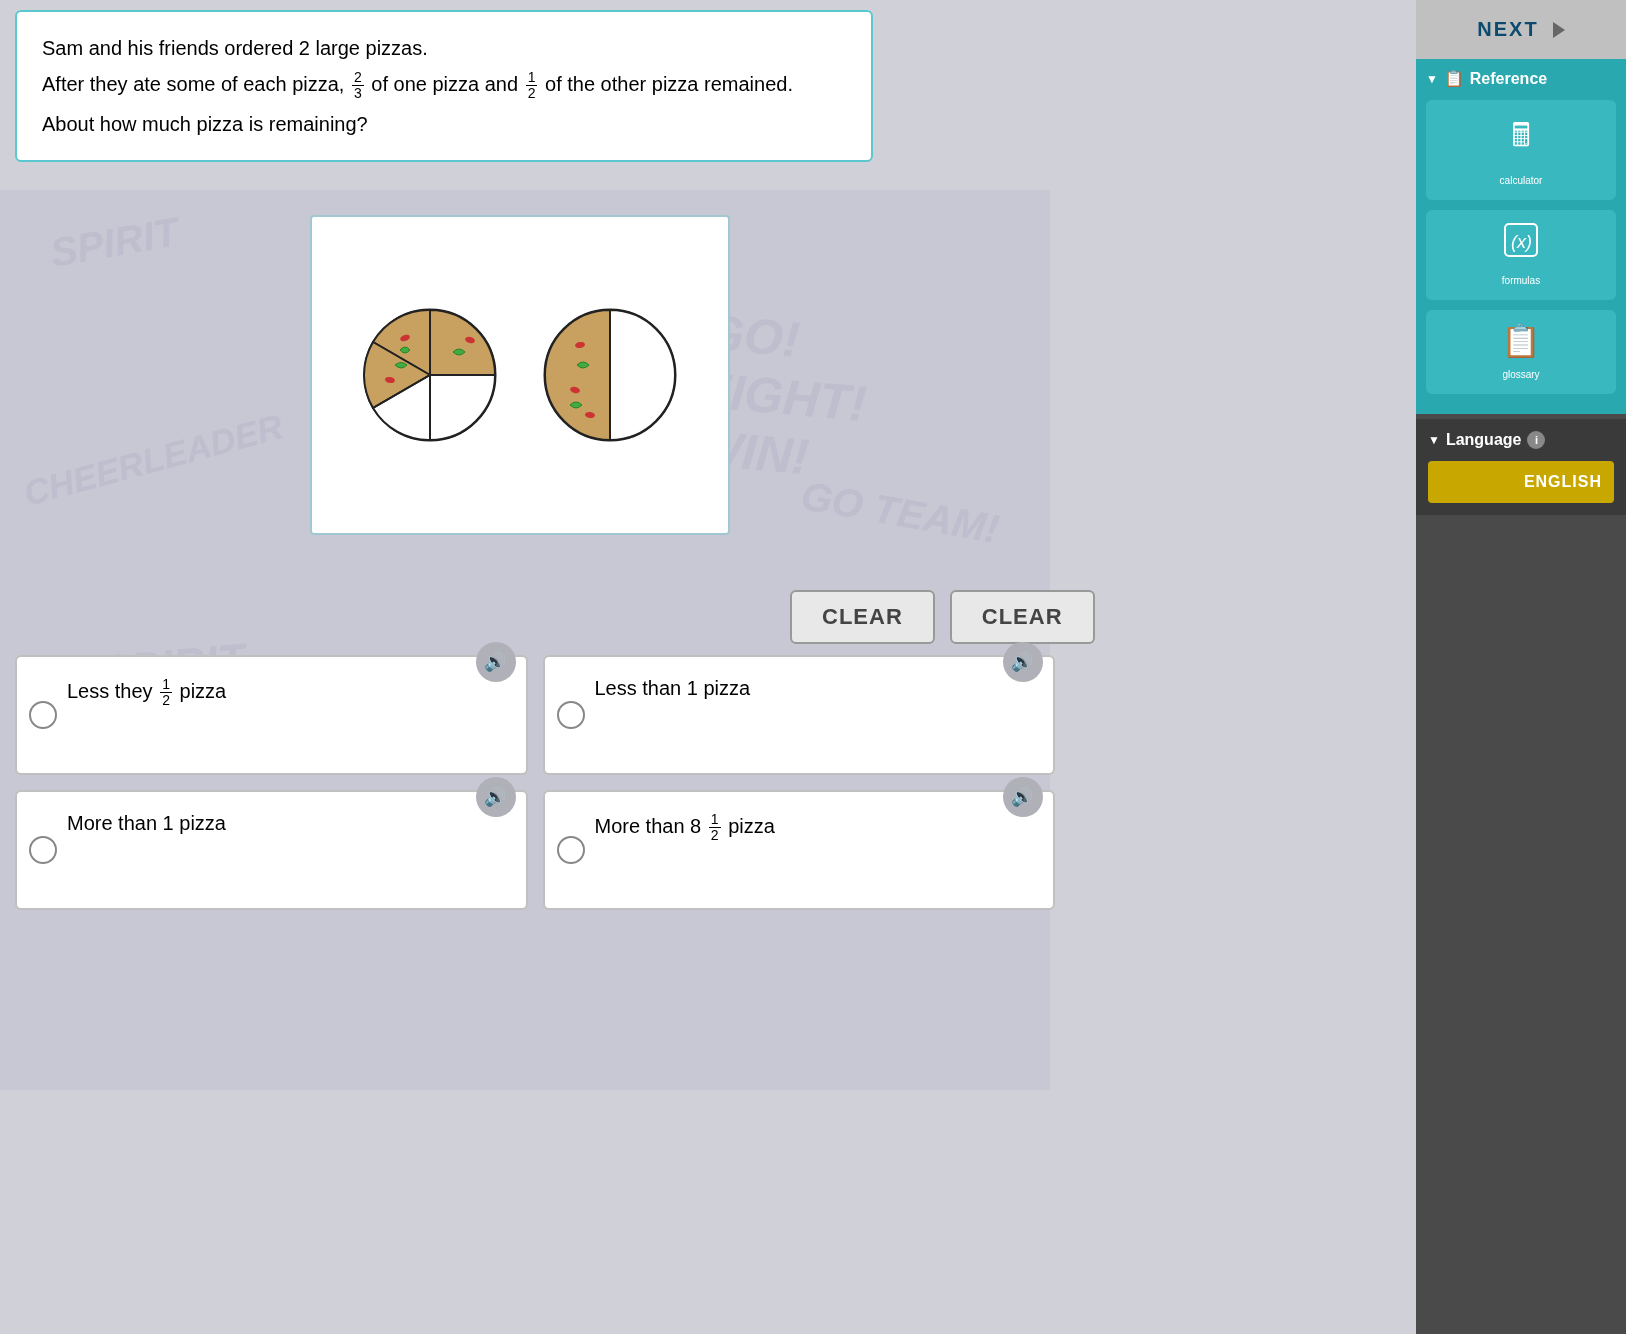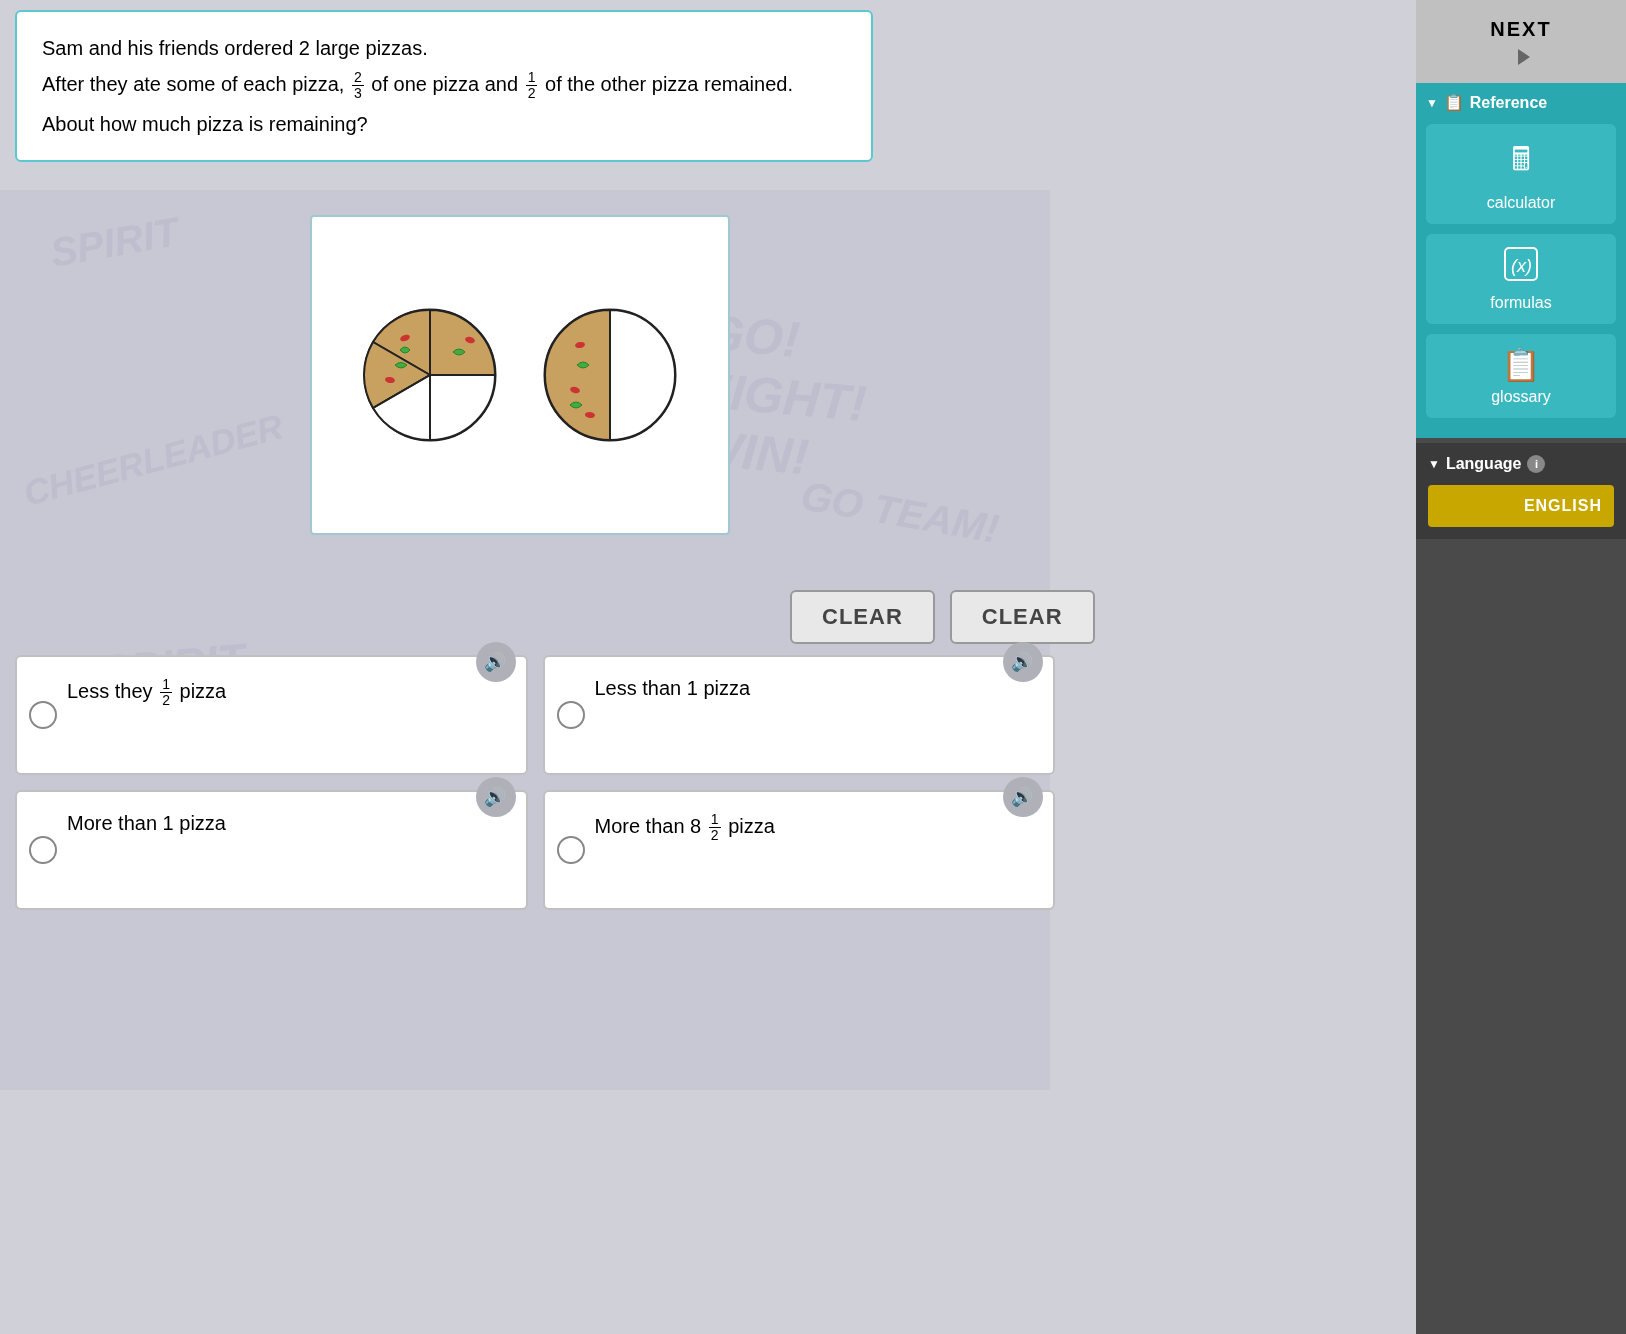--- a/index.html
+++ b/index.html
@@ -166,30 +166,29 @@
       height: 1334px;
       background: #4a4a4a;
       z-index: 30;
     }
 
     .next-btn {
       width: 100%;
       padding: 18px 10px;
       background: #c0c0c0;
       border: none;
-      color: #000000;
+      color: #0c4a6e;
       font-size: 20px;
       font-weight: bold;
       letter-spacing: 2px;
       cursor: pointer;
       display: flex;
       align-items: center;
       justify-content: center;
       gap: 8px;
-      flex-direction: column;
     }
 
     .reference-panel {
       background: #2aa8b0;
       padding: 10px;
     }
     .reference-header {
       display: flex;
       align-items: center;
       gap: 6px;
@@ -209,21 +208,21 @@
       text-align: center;
       cursor: pointer;
       color: white;
     }
     .ref-item .ref-icon {
       font-size: 32px;
       margin-bottom: 4px;
       display: block;
     }
     .ref-item .ref-label {
-      font-size: 16px;
+      font-size: 10px;
       color: white;
     }
 
     .language-panel {
       background: #3a3a3a;
       padding: 12px;
       margin-top: 5px;
     }
     .language-header {
       display: flex;

